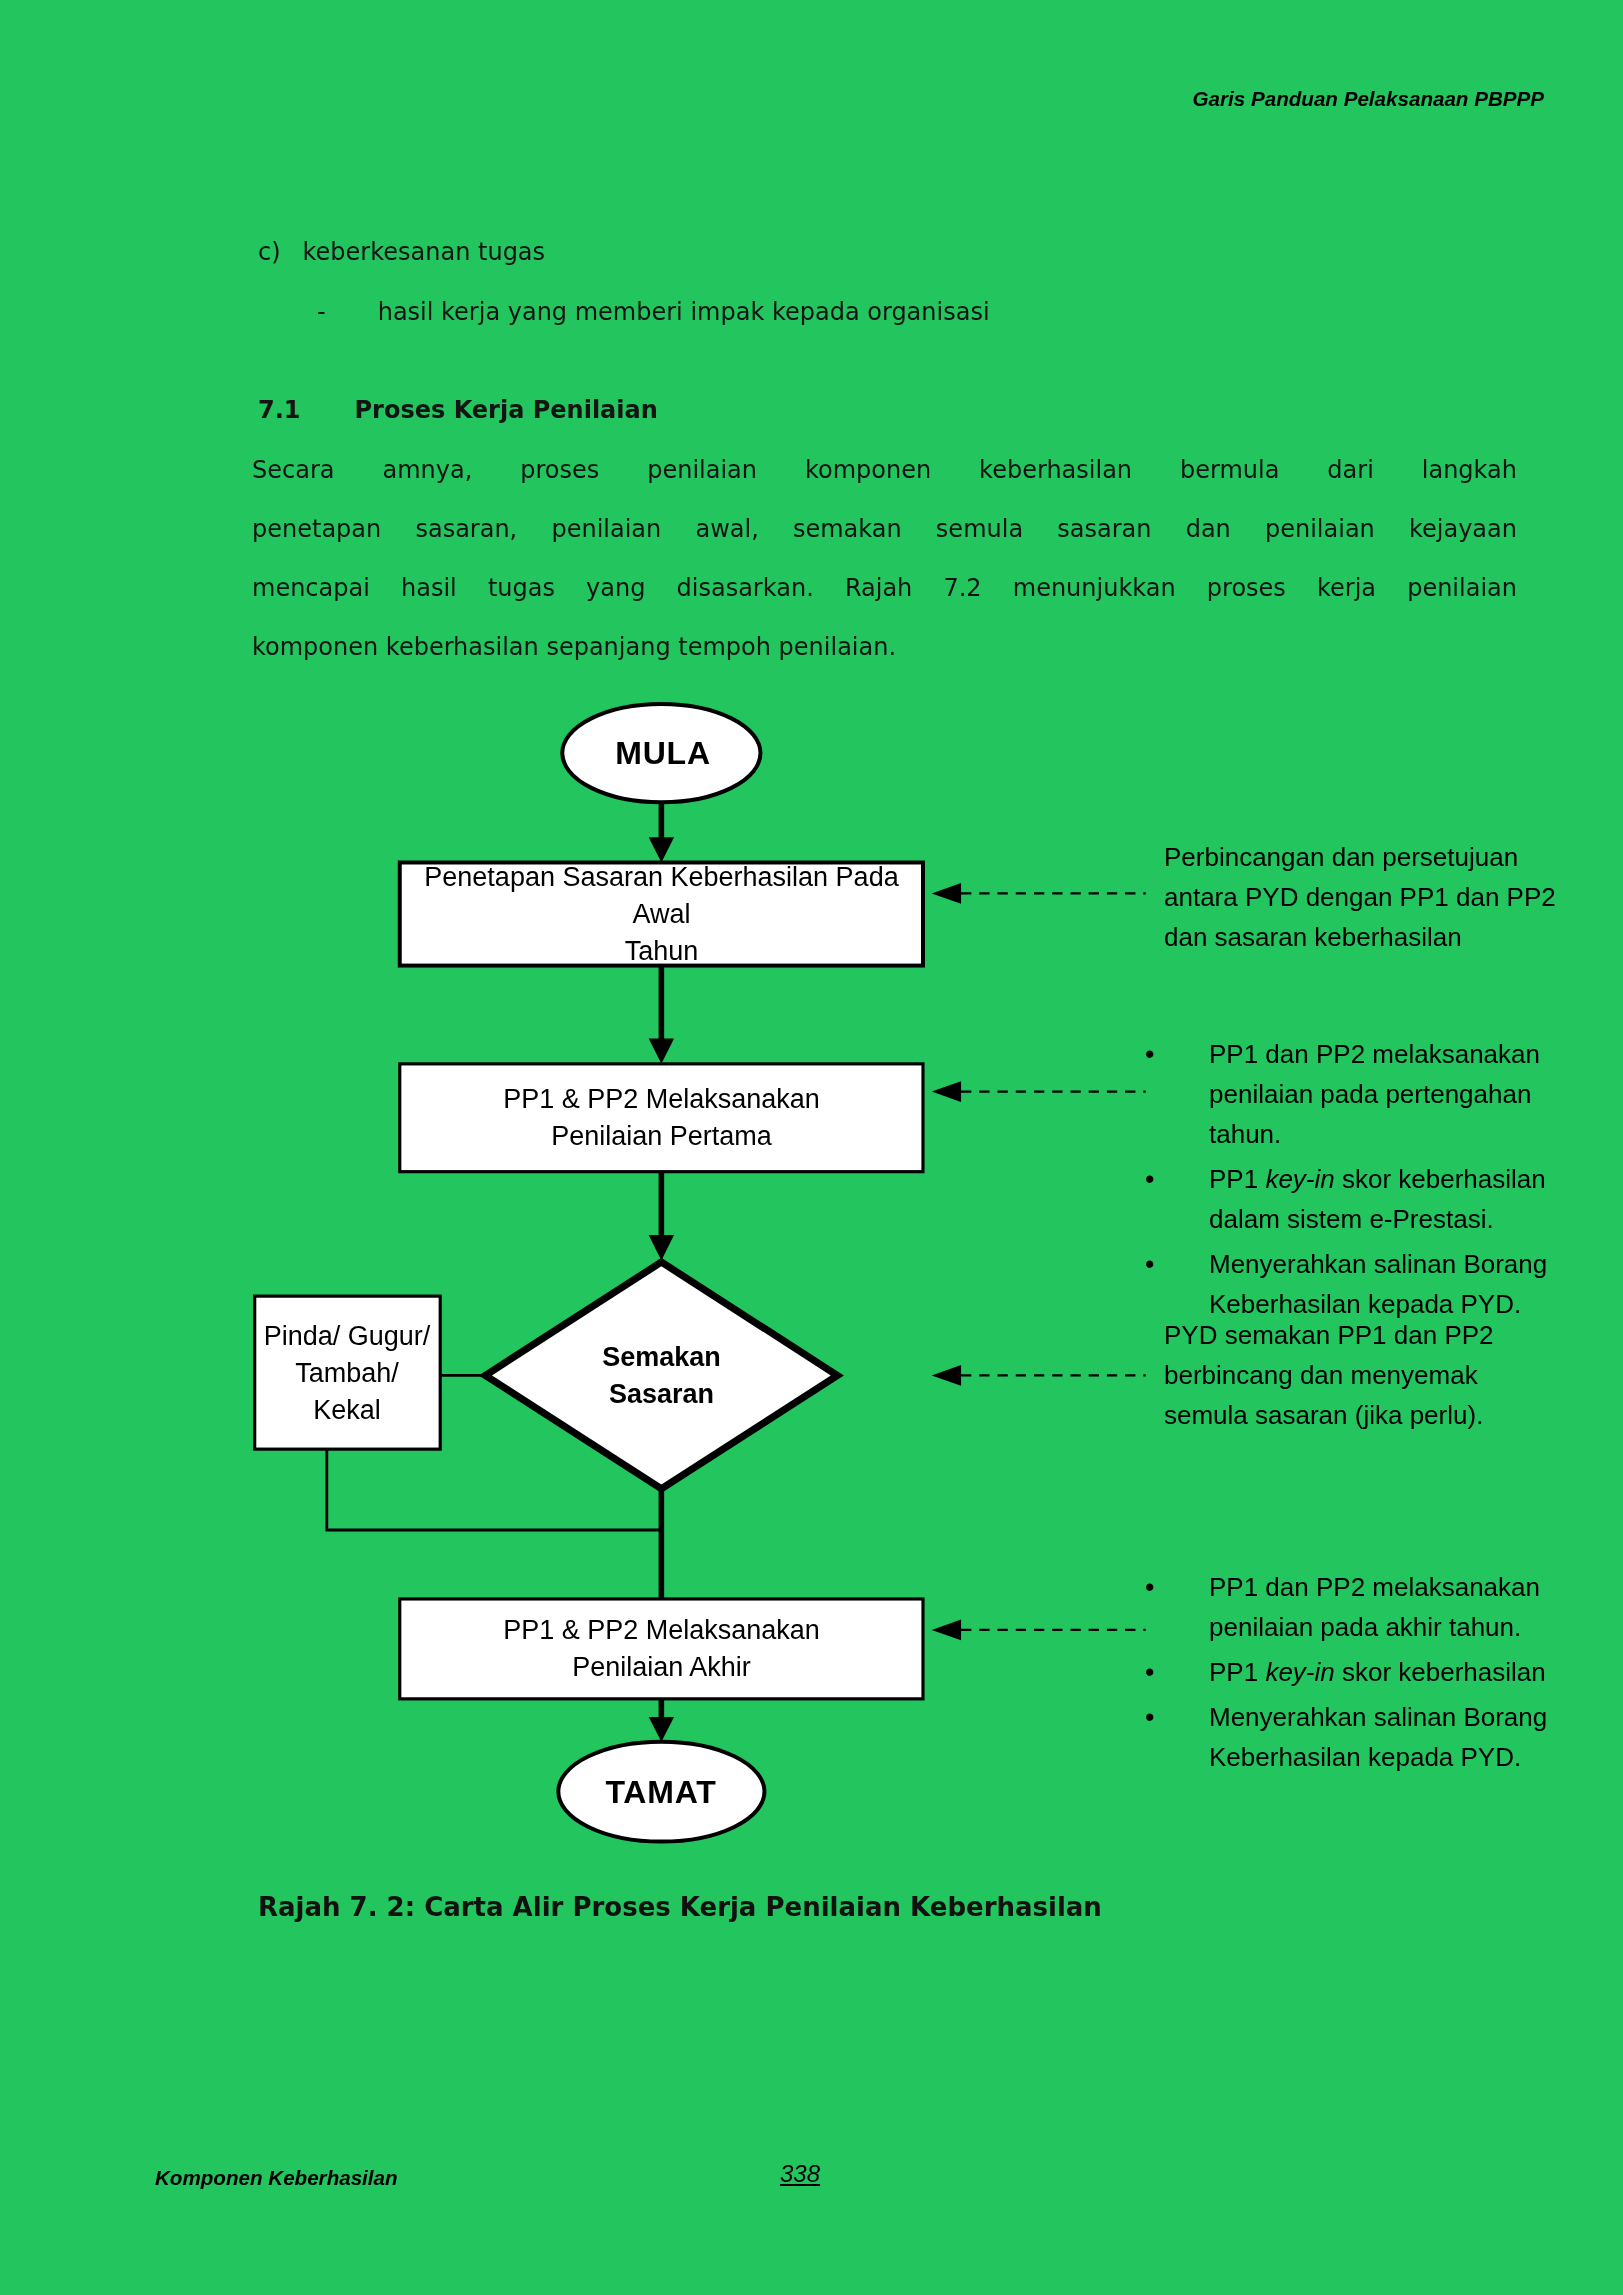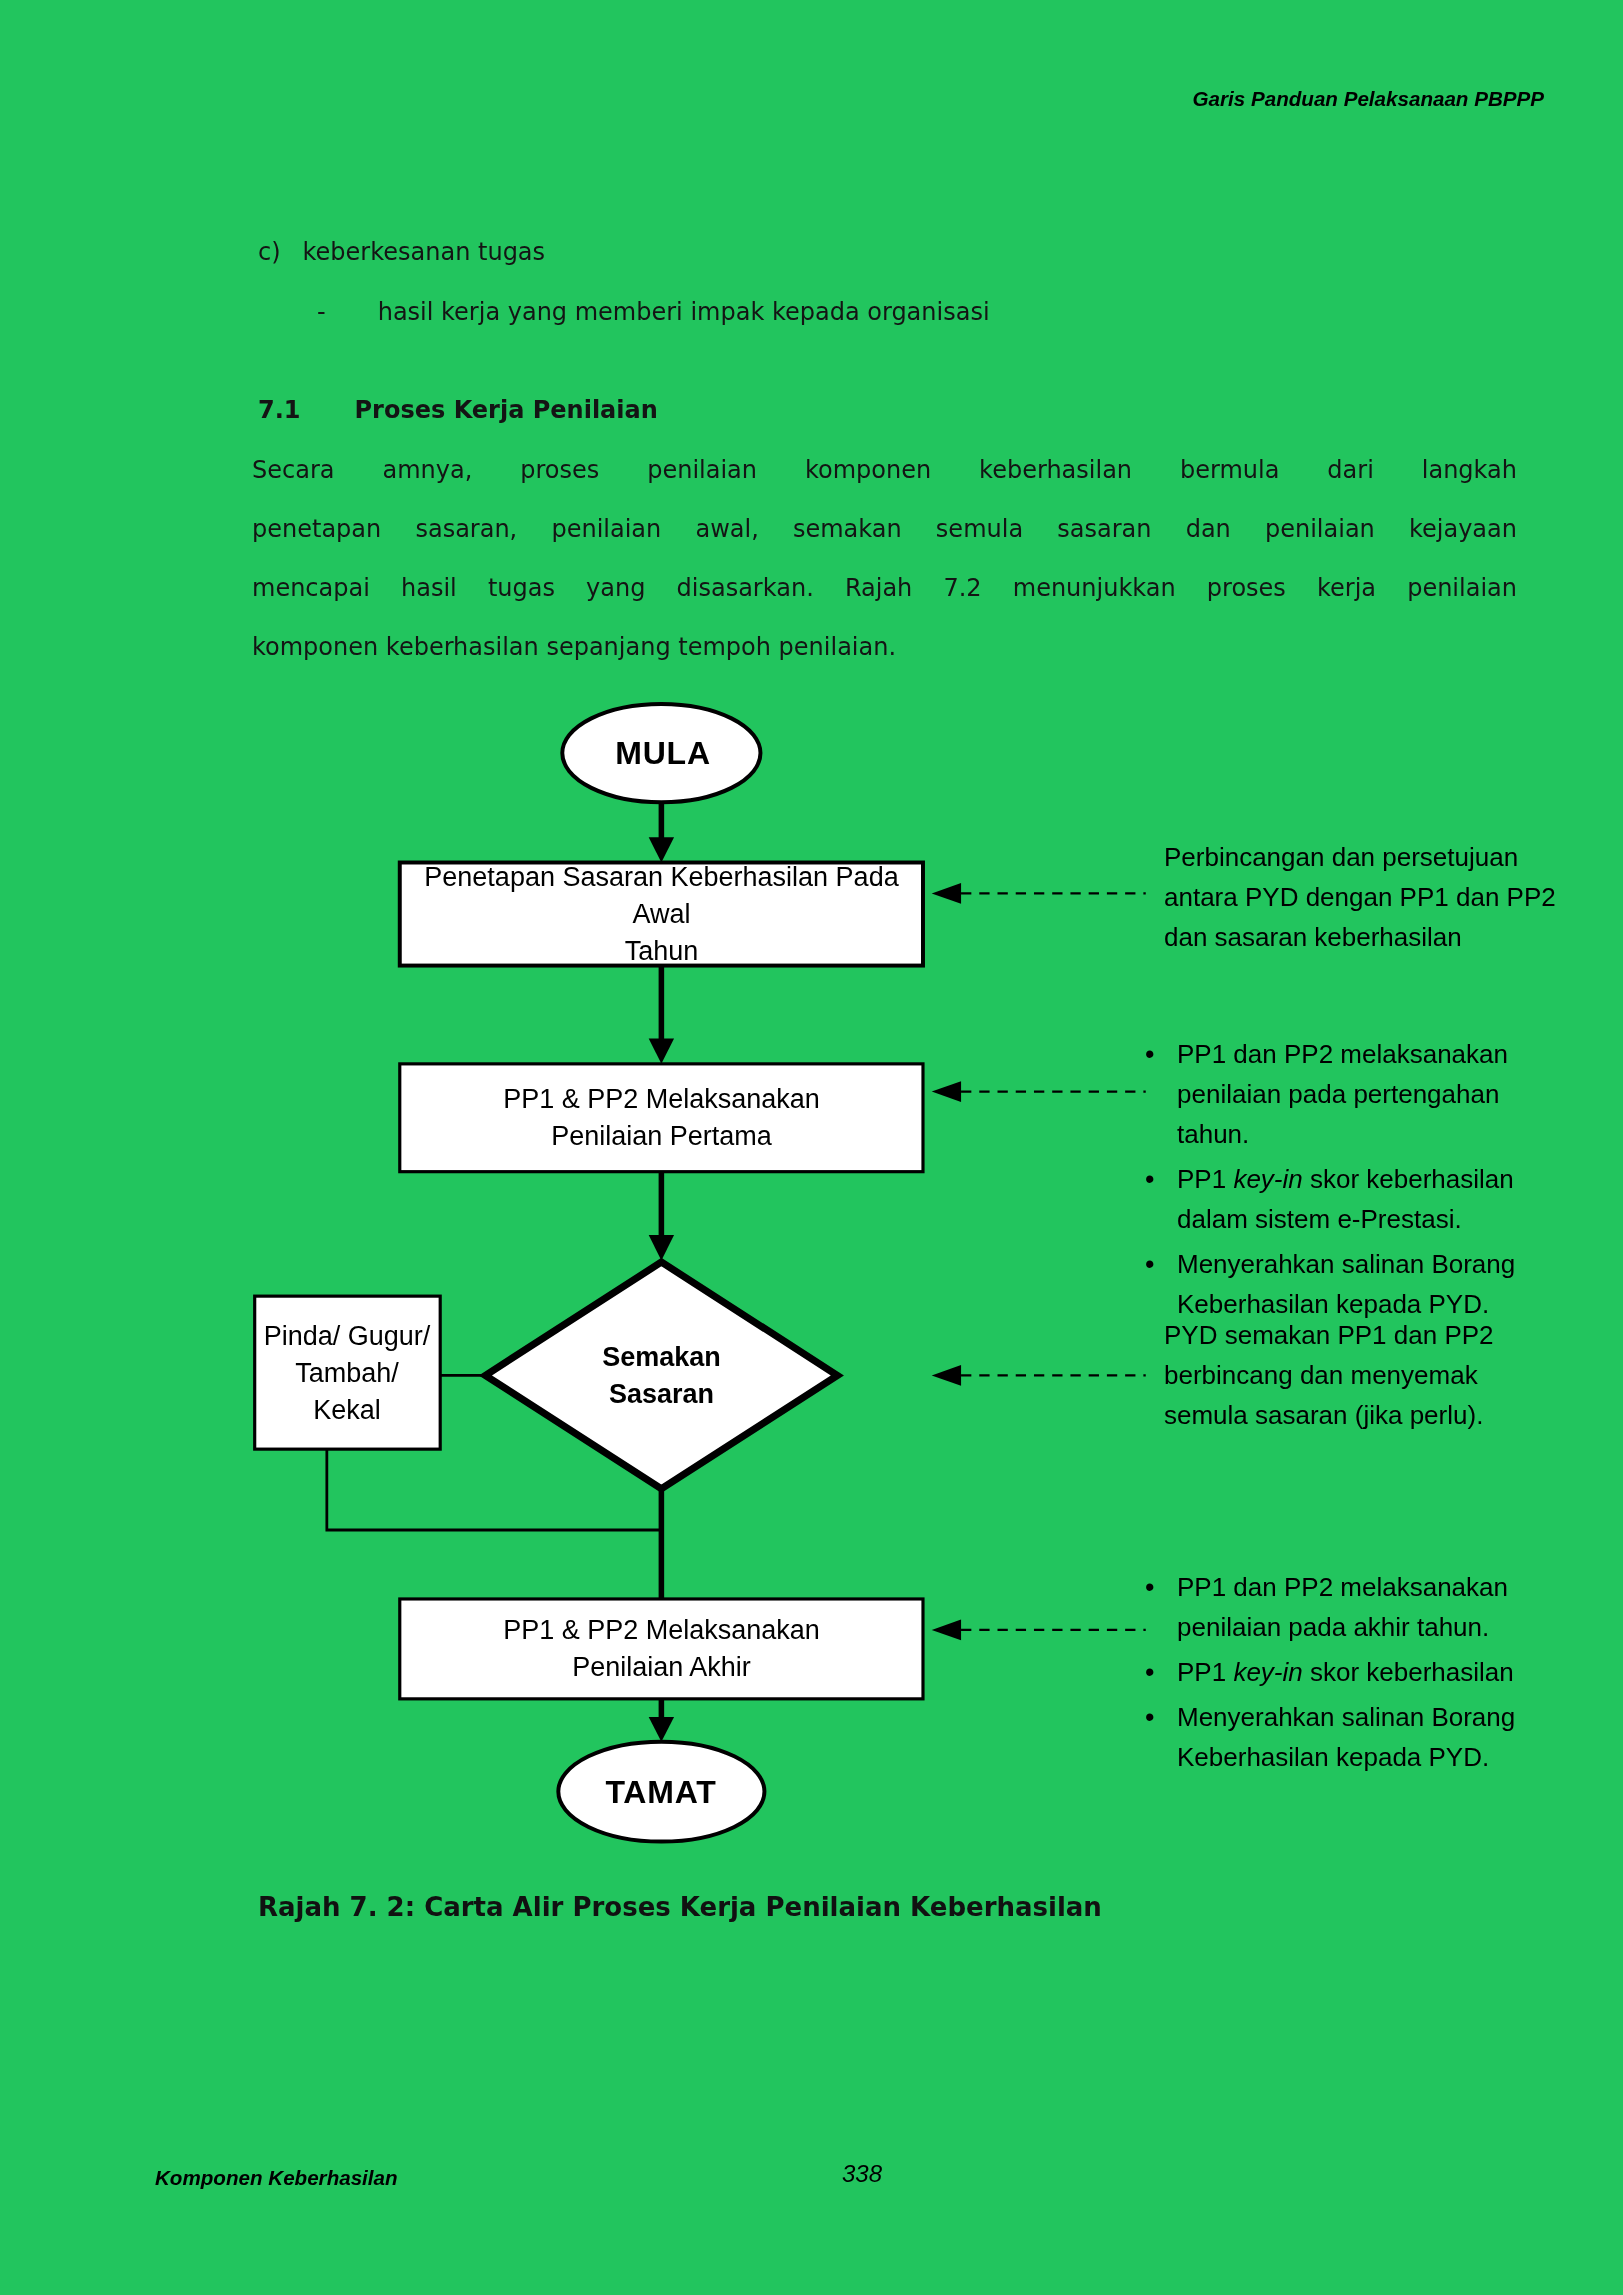--- a/index.html
+++ b/index.html
@@ -20,22 +20,23 @@
   .hdr {
     top: 87px; right: 80px;
     font: italic 700 20.6px "Liberation Sans", sans-serif;
     letter-spacing: 0px;
   }
   .footer-left {
     top: 2166px; left: 155px;
     font: italic 700 20.6px "Liberation Sans", sans-serif;
   }
   .page-num {
-    top: 2160px; left: 755px; width: 127px; text-align: right;
+    top: 2160px; left: 780px; width: 127px; text-align: left;
     font: italic 400 24px "Liberation Sans", sans-serif;
+    text-decoration: underline;
   }
 
   
   .bodytxt { font-family: "DejaVu Sans", sans-serif; color: #141414; }
   .c-line { top: 238px; left: 258px; font-size: 24px; }
   .c-line .lbl { margin-left: 22px; }
   .dash-line { top: 298px; left: 317px; font-size: 24px; }
   .dash-line .lbl { margin-left: 52px; }
   .heading { top: 396px; left: 258px; font-size: 24px; font-weight: 700; text-align: right; }
   .heading .ttl { margin-left: 54px; }
@@ -64,21 +65,21 @@
   .bold { font-weight: 700; }
 
   
   .ann {
     font-family: "Liberation Sans", sans-serif;
     font-size: 26px; line-height: 40px; color: #000;
   }
   .ann-line { white-space: nowrap; }
   .bullet-item { display: flex; margin-bottom: 4.8px; }
   .bullet-dot { width: 32px; font-size: 27px; flex: 0 0 32px; }
-  .bullet-text { width: 361px; }
+  .bullet-text { width: 361px; margin-left: 32px; }
   .it { font-style: italic; }
 </style>
 </head>
 <body>
 
 <div class="page">
 
   <div class="abs hdr">Garis Panduan Pelaksanaan PBPPP</div>
 
   <div class="abs bodytxt c-line">

